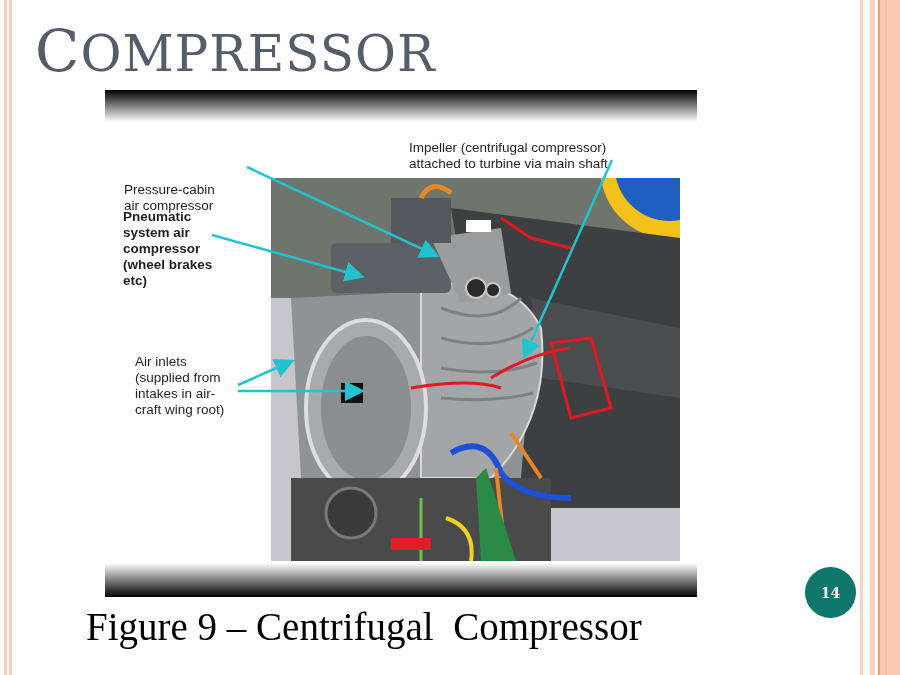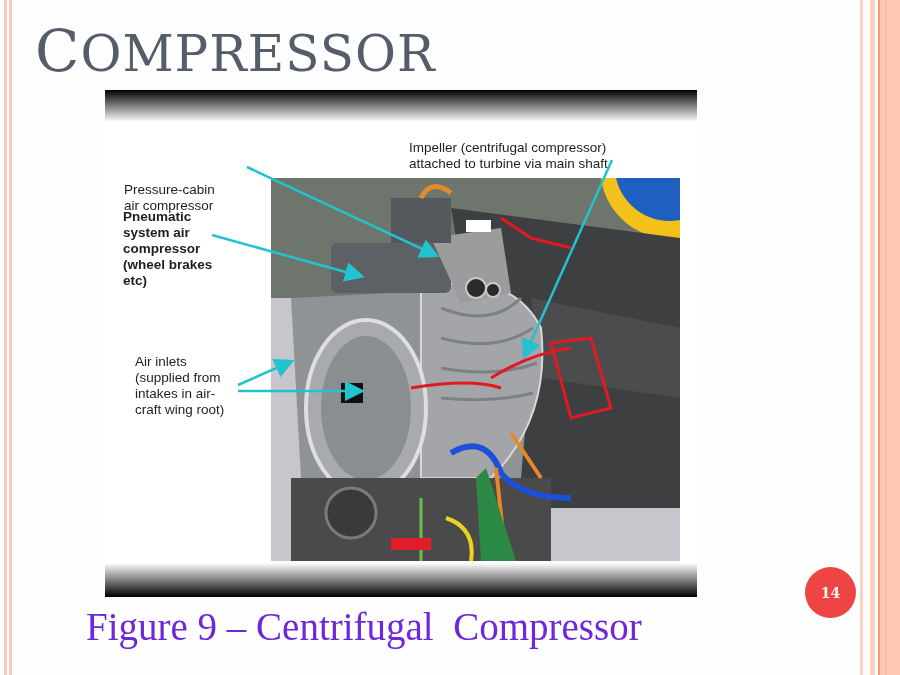--- a/index.html
+++ b/index.html
@@ -34,29 +34,29 @@
     background: linear-gradient(180deg, #6b726a 0%, #7b8379 18%, #b9bcc2 45%, #c9c9d0 75%, #d6d3d8 100%);
   }
 
   .label {
     position: absolute; color: #1e1e1e; font-size: 13.5px; line-height: 16px;
     font-family: "Liberation Sans", sans-serif; white-space: pre-line;
   }
 
   .page-num {
     position: absolute; left: 805px; top: 567px; width: 51px; height: 51px;
-    border-radius: 50%; background: #ef4444; color: #fff4ec;
+    border-radius: 50%; background: #0f766e; color: #fff4ec;
     font-family: "DejaVu Serif", "Liberation Serif", serif; font-weight: bold; font-size: 14px;
     display: flex; align-items: center; justify-content: center;
   }
 
   .caption {
     position: absolute; left: 86px; top: 606px;
     font-family: "Liberation Serif", "DejaVu Serif", serif;
-    font-size: 39px; color: #6d28d9; white-space: pre; line-height: 1.1;
+    font-size: 39px; color: #000000; white-space: pre; line-height: 1.1;
   }
   svg.arrows { position: absolute; left: 0; top: 0; }
 </style>
 </head>
 <body>
 
 <div>
   <div class="border-left-a"></div>
   <div class="border-left-b"></div>
 </div>

